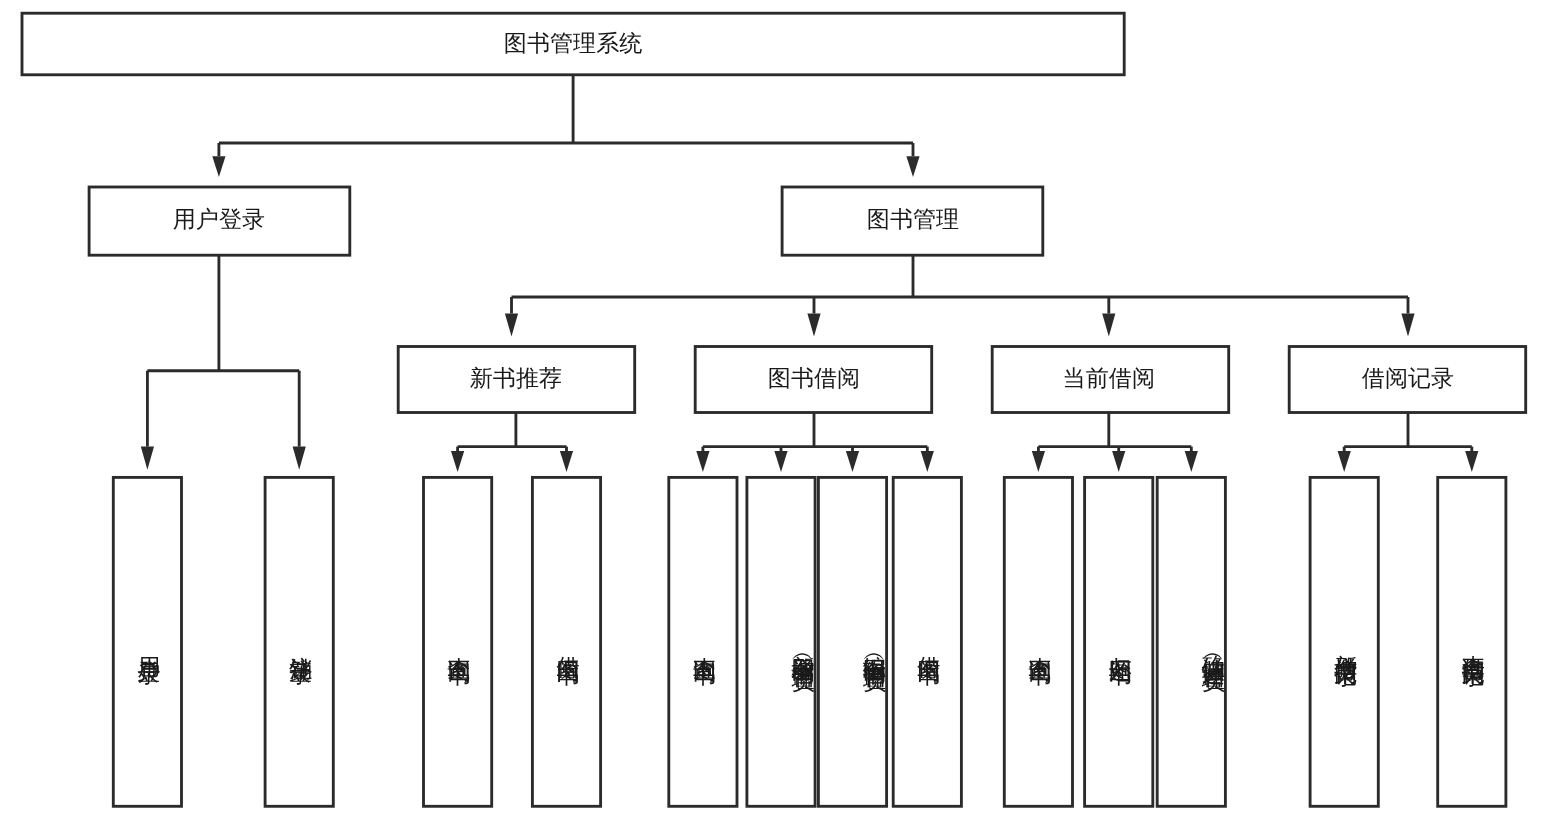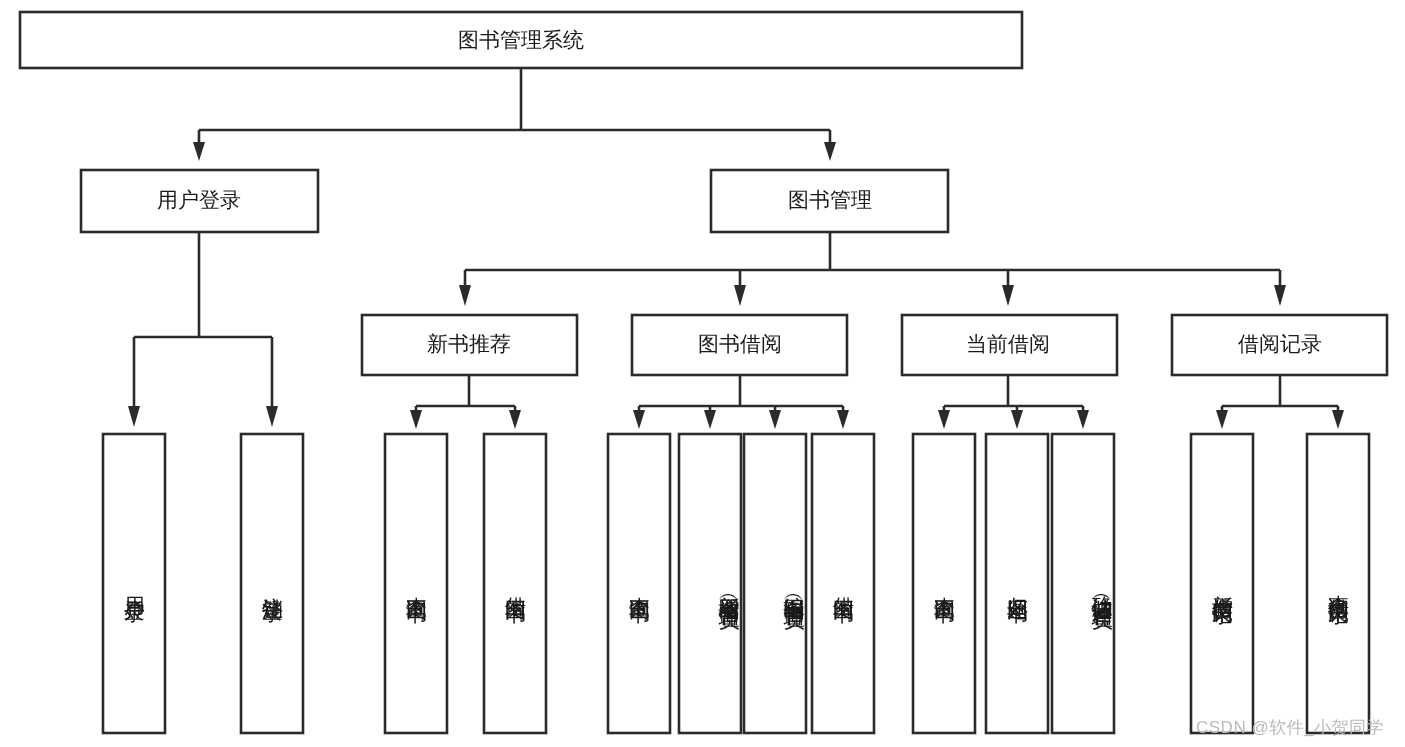--- a/index.html
+++ b/index.html
@@ -213,15 +213,14 @@
   <div class="node-label-v" style="left:608px; top:434px; width:62px; height:299px;">查询图书</div>
   <div class="node-label-v" style="left:679px; top:434px; width:62px; height:299px; align-items:flex-start; padding-top:8px; box-sizing:border-box;">新增图书（管理员）</div>
   <div class="node-label-v" style="left:744px; top:434px; width:62px; height:299px; align-items:flex-start; padding-top:8px; box-sizing:border-box;">编辑图书（管理员）</div>
   <div class="node-label-v" style="left:812px; top:434px; width:62px; height:299px;">借阅图书</div>
   <div class="node-label-v" style="left:913px; top:434px; width:62px; height:299px;">查询图书</div>
   <div class="node-label-v" style="left:986px; top:434px; width:62px; height:299px;">归还图书</div>
   <div class="node-label-v" style="left:1052px; top:434px; width:62px; height:299px; align-items:flex-start; padding-top:8px; box-sizing:border-box;">确认归还（管理员）</div>
   <div class="node-label-v" style="left:1191px; top:434px; width:62px; height:299px;">新增借阅记录</div>
   <div class="node-label-v" style="left:1307px; top:434px; width:62px; height:299px;">查询借阅记录</div>
 
-  <div class="watermark" style="left:1196px; top:716px;">CSDN @软件_小贺同学</div>
 
 </div>
 
 </body></html>

